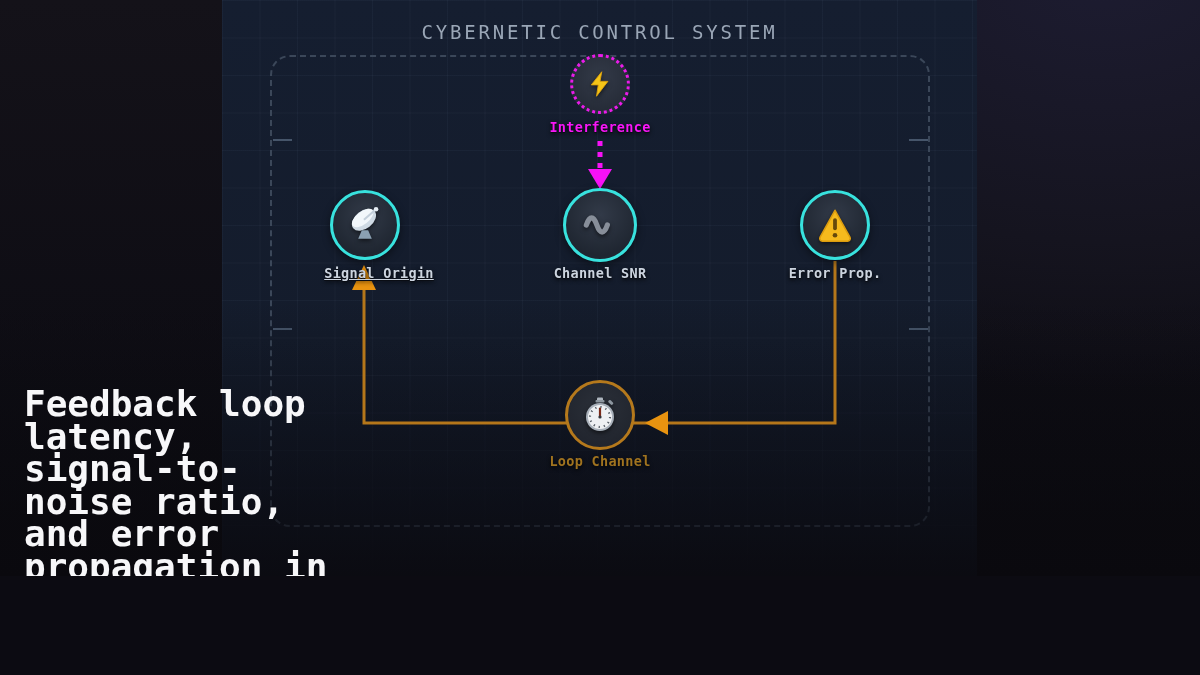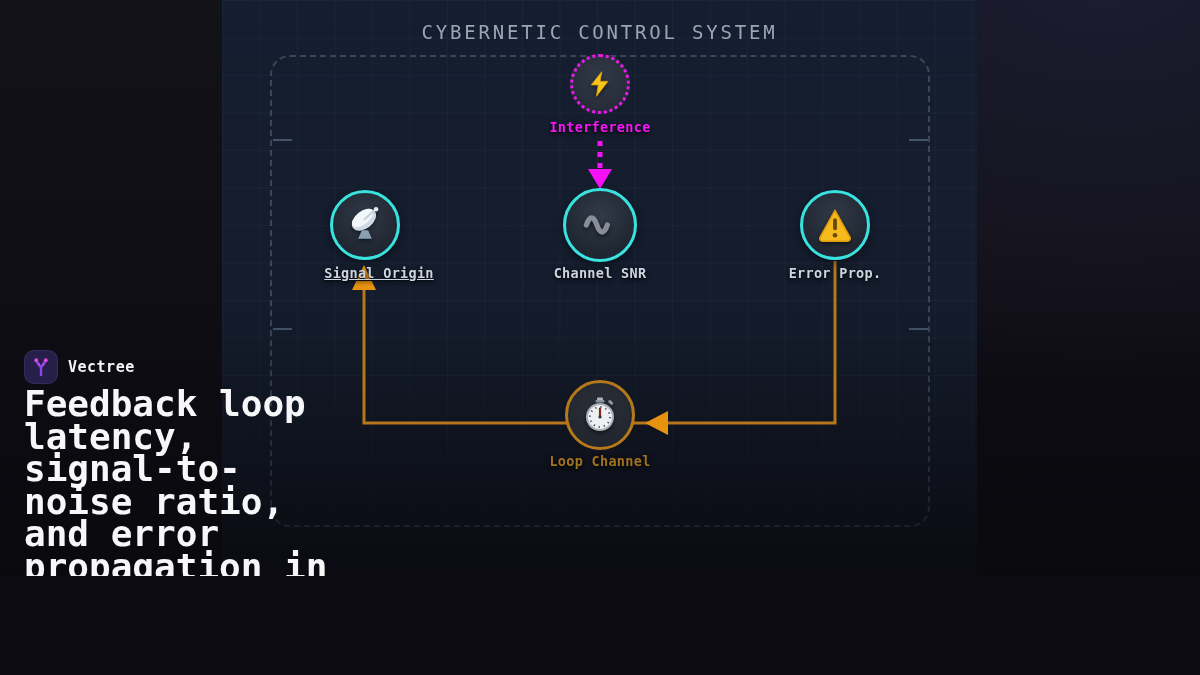--- a/index.html
+++ b/index.html
@@ -178,31 +178,20 @@
       <circle cx="20" cy="22" r="1.6" fill="#30343a"></circle>
     </svg>
   </div>
 
   <div class="node-label lbl-interference">Interference</div>
   <div class="node-label lbl-signal">Signal Origin</div>
   <div class="node-label lbl-channel">Channel SNR</div>
   <div class="node-label lbl-error">Error Prop.</div>
   <div class="node-label lbl-loop">Loop Channel</div>
 
-  <div class="brand-row">
-    <svg class="brand-logo" viewBox="0 0 34 34">
-      <rect x="0.5" y="0.5" width="33" height="33" rx="9" fill="#251f4a" stroke="rgba(150,130,255,0.22)"></rect>
-      <path d="M17 25 V17.5 M17 17.5 L12.2 10.8 M17 17.5 L21.8 10.8" stroke="#8f46e8" stroke-width="2.4" stroke-linecap="round" fill="none"></path>
-      <circle cx="12.2" cy="10.2" r="1.9" fill="#e14be1"></circle>
-      <circle cx="21.8" cy="10.2" r="1.9" fill="#e14be1"></circle>
-      <circle cx="14.6" cy="14.2" r="1.2" fill="#b04ad6"></circle>
-      <circle cx="19.4" cy="14.2" r="1.2" fill="#b04ad6"></circle>
-    </svg>
-    <span class="brand-name">Vectree</span>
-  </div>
 
   <div class="headline">Feedback loop
 latency,
 signal-to-
 noise ratio,
 and error
 propagation in
 information
 systems.</div>
 

